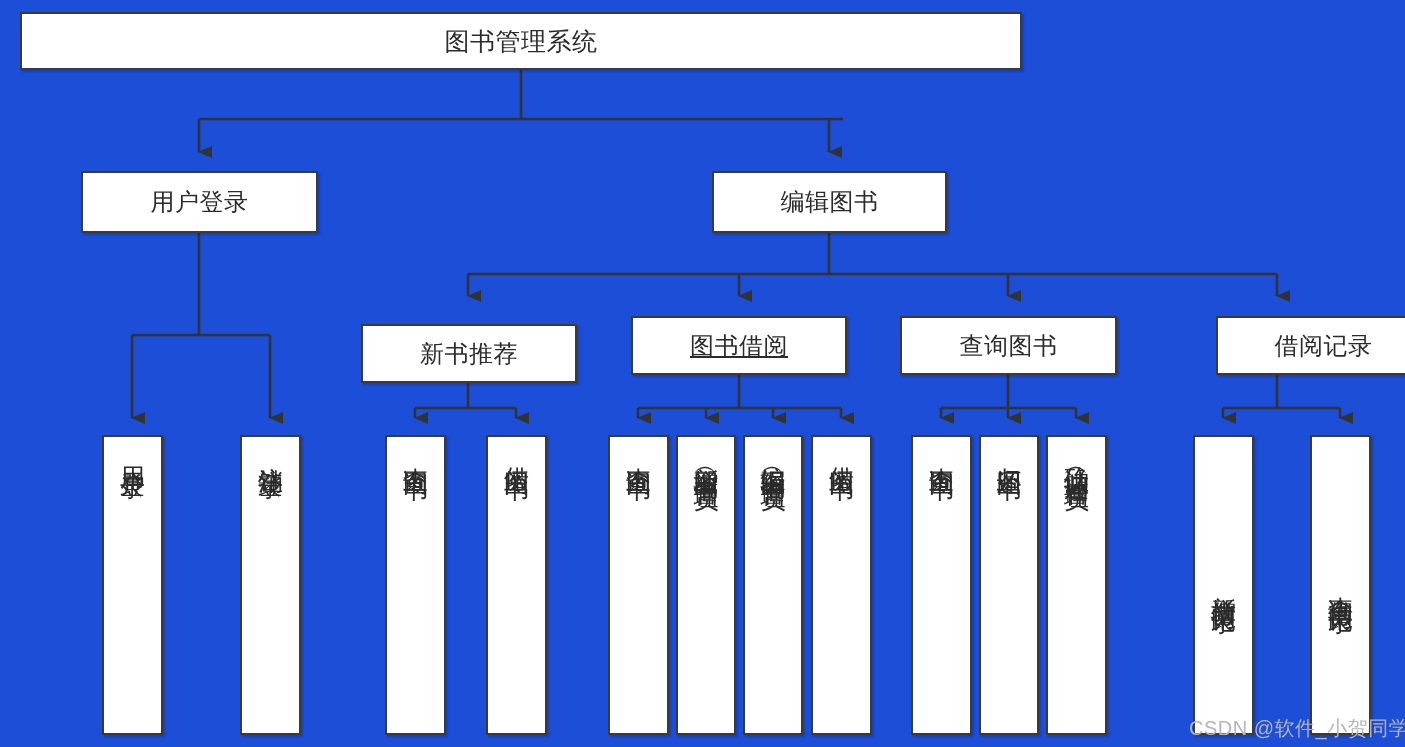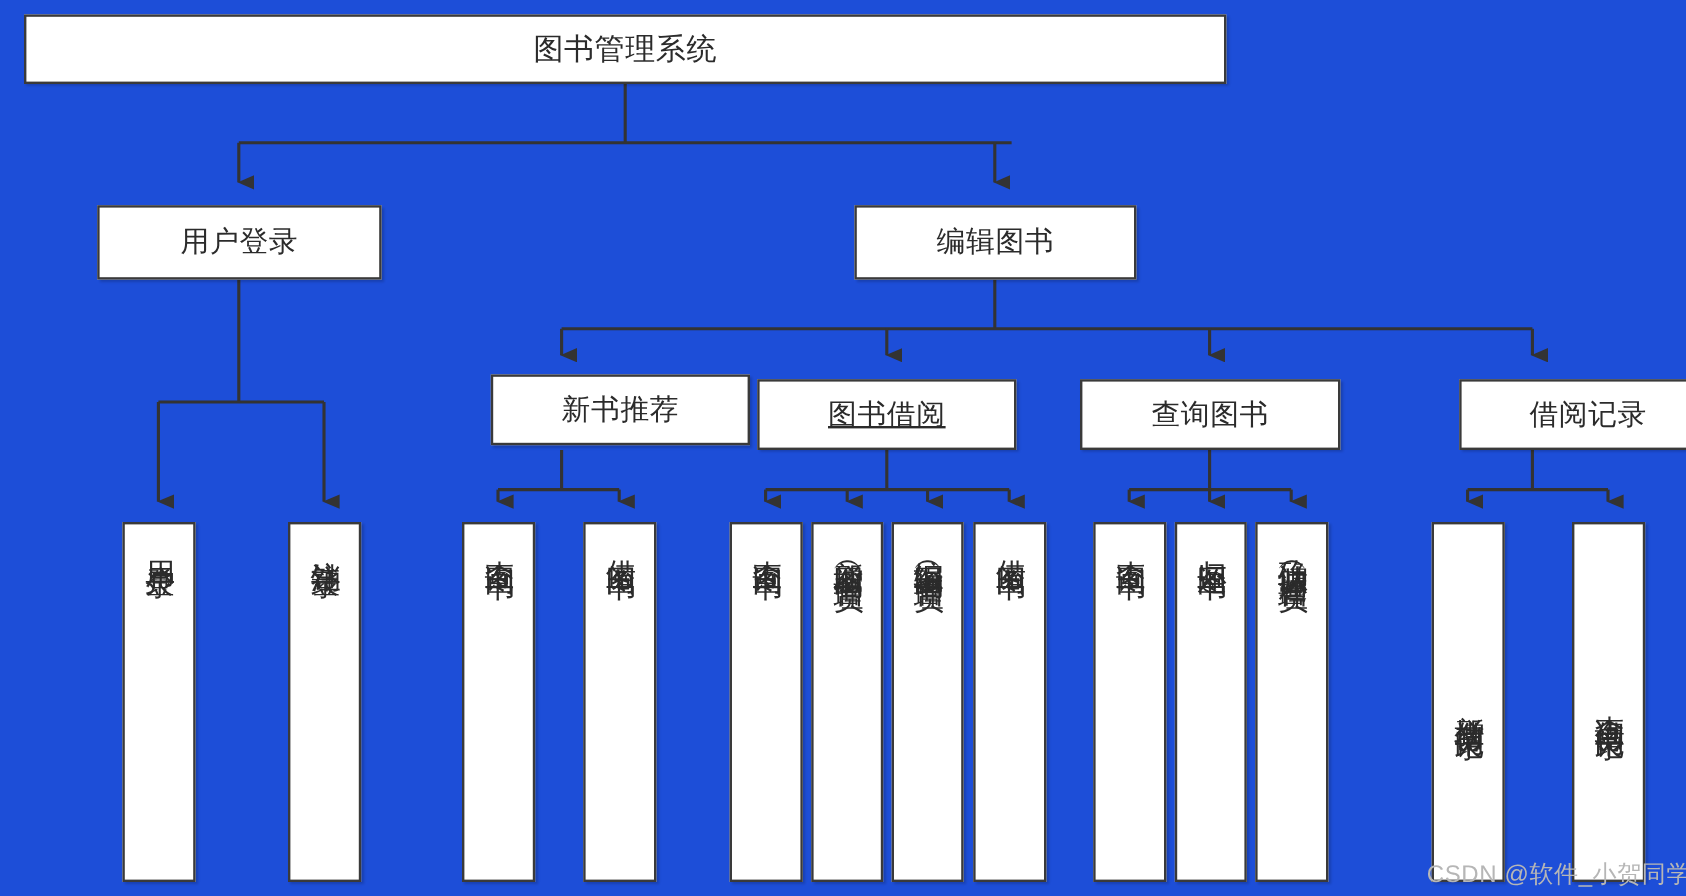--- a/index.html
+++ b/index.html
@@ -135,21 +135,21 @@
   </div>
 
   <div class="node horiz" style="left:81px; top:171px; width:237px; height:62px;">
     <span class="lbl">用户登录</span>
   </div>
 
   <div class="node horiz" style="left:712px; top:171px; width:235px; height:62px;">
     <span class="lbl">编辑图书</span>
   </div>
 
-  <div class="node horiz" style="left:361px; top:312px; width:216px; height:59px;margin-left:48px;">
+  <div class="node horiz" style="left:361px; top:324px; width:216px; height:59px;">
     <span class="lbl">新书推荐</span>
   </div>
 
   <div class="node horiz" style="left:631px; top:316px; width:216px; height:59px;text-decoration:underline;">
     <span class="lbl">图书借阅</span>
   </div>
 
   <div class="node horiz" style="left:900px; top:316px; width:217px; height:59px;">
     <span class="lbl">查询图书</span>
   </div>

